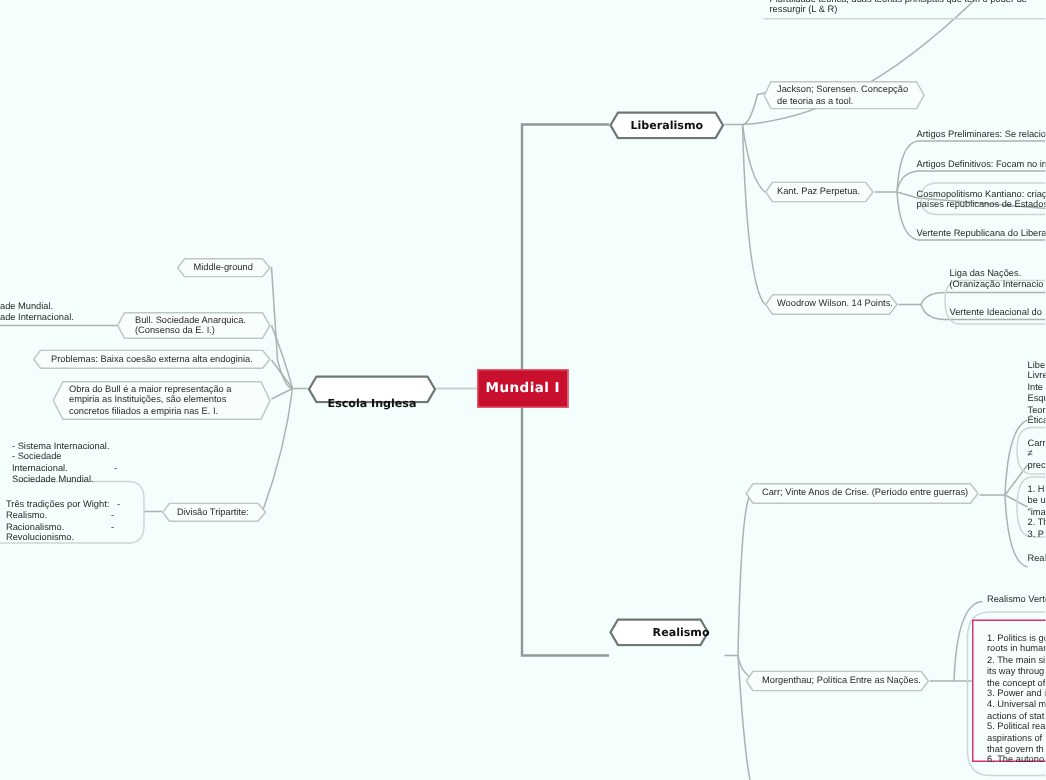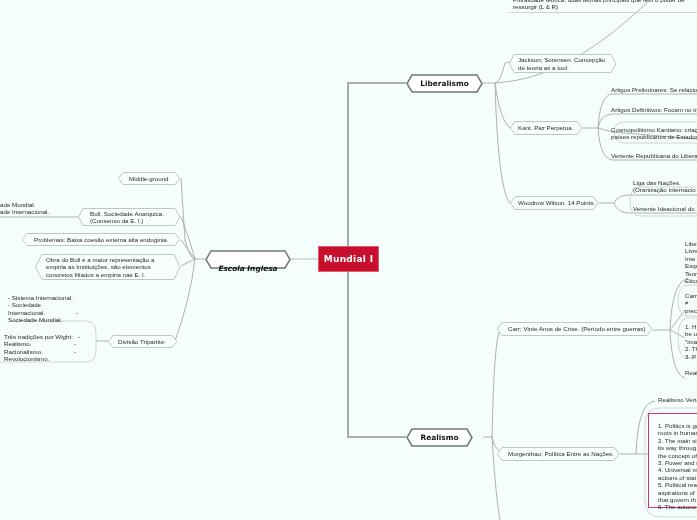--- a/index.html
+++ b/index.html
@@ -78,28 +78,28 @@
   <span>Mundial I</span>
 </div>
 
 <div class="main" style="left:406px;top:74px;width:77px;height:19px;">
   <svg width="77" height="19">
       <polygon points="6,1 71,1 76,9.5 71,18 6,18 1,9.5" fill="#fff" stroke="#6f7776" stroke-width="1.5"></polygon>
     </svg>
   <span>Liberalismo</span>
 </div>
 
-<div class="main" style="left:205px;top:250px;width:86px;height:36px;font-style:italic;">
+<div class="main" style="left:205px;top:250px;width:86px;height:36px;">
   <svg width="86" height="19">
       <polygon points="6,1 80,1 85,9.5 80,18 6,18 1,9.5" fill="#fff" stroke="#6f7776" stroke-width="1.5"></polygon>
     </svg>
   <span>Escola Inglesa</span>
 </div>
 
-<div class="main" style="left:406px;top:428px;width:67px;height:19px;">
+<div class="main" style="left:406px;top:412px;width:67px;height:19px;justify-content:flex-end;">
   <svg width="67" height="19">
       <polygon points="6,1 61,1 66,9.5 61,18 6,18 1,9.5" fill="#fff" stroke="#6f7776" stroke-width="1.5"></polygon>
     </svg>
   <span>Realismo</span>
 </div>
 
 <div class="abs txt" style="left:513px;top:-4px;">
   <div>Pluralidade teórica, duas teorias principais que tem o poder de</div>
   <div>ressurgir (L &amp; R)</div>
 </div>

